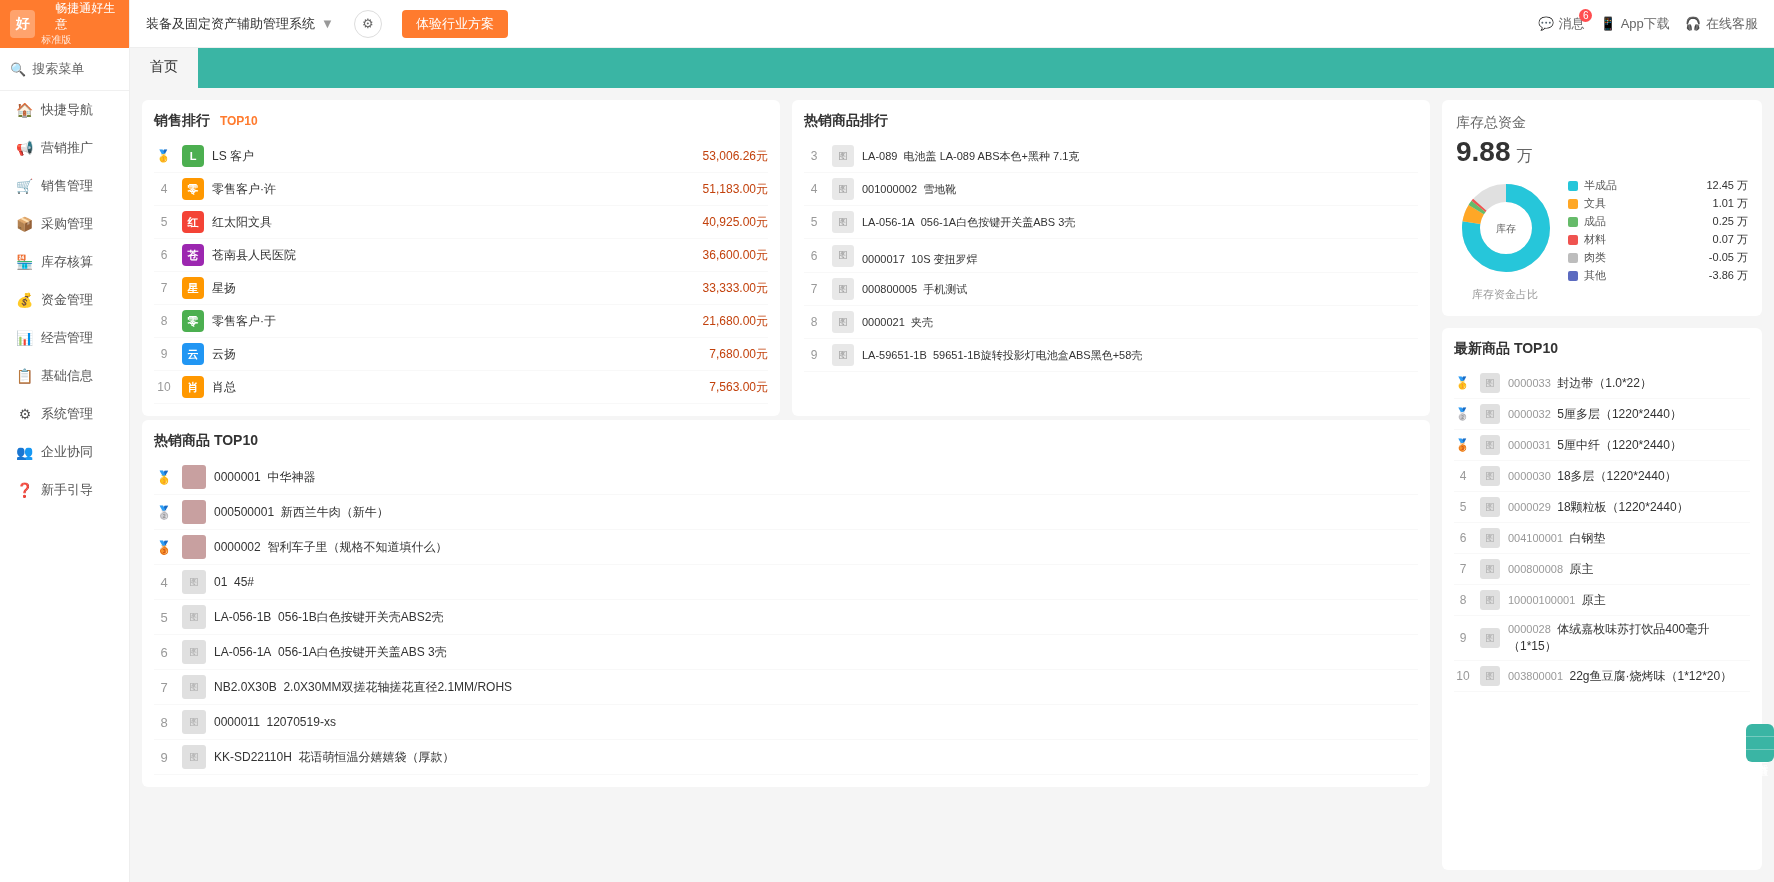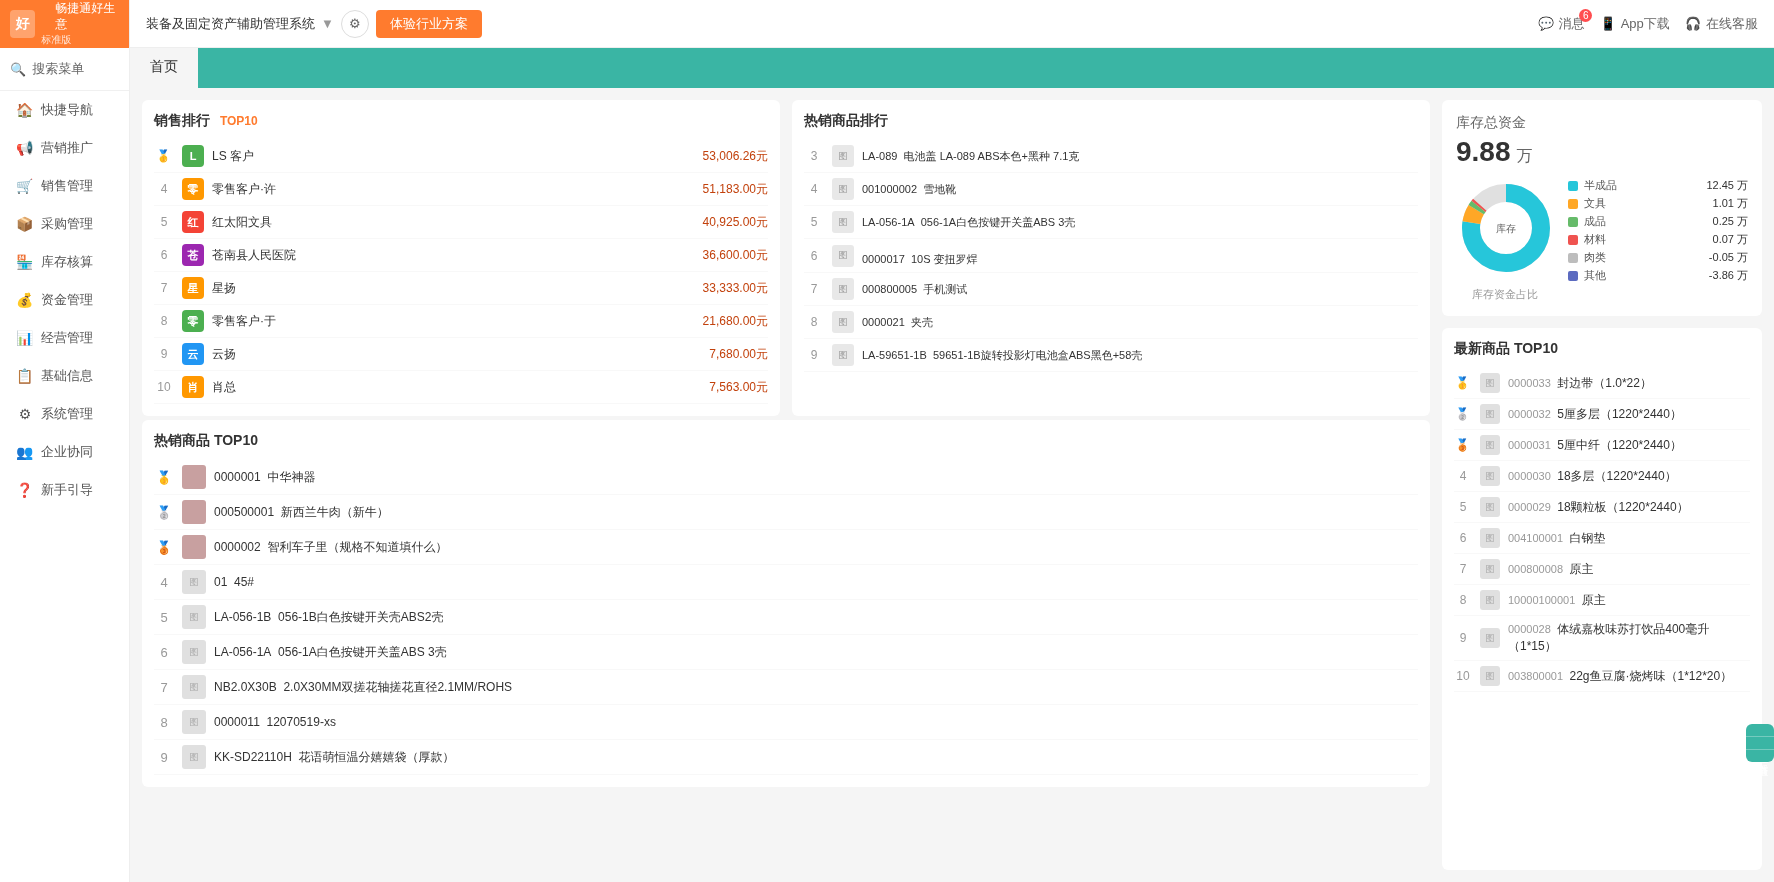--- a/index.html
+++ b/index.html
@@ -45,21 +45,21 @@
       display: flex; align-items: center; gap: 8px;
       padding: 10px 14px; cursor: pointer; color: #555; font-size: 13px;
       border-left: 3px solid transparent;
     }
     .sidebar-item-icon { width: 16px; height: 16px; display: flex; align-items: center; justify-content: center; font-size: 14px; }
 
     
     .main-area { flex: 1; display: flex; flex-direction: column; overflow: hidden; }
     .header {
       height: 48px; background: #fff; border-bottom: 1px solid #eee;
-      display: flex; align-items: center; padding: 0 16px; gap: 7px; flex-shrink: 0;
+      display: flex; align-items: center; padding: 0 16px; gap: 20px; flex-shrink: 0;
     }
     .header-system-name {
       font-size: 13px; color: #333; display: flex; align-items: center; gap: 6px;
     }
     .header-dropdown { cursor: pointer; color: #999; }
     .header-settings { width: 28px; height: 28px; border-radius: 50%; border: 1px solid #ddd; display: flex; align-items: center; justify-content: center; cursor: pointer; color: #666; }
     .header-trial-btn {
       background: #ff7b2e; color: #fff; border: none; border-radius: 4px;
       padding: 5px 14px; cursor: pointer; font-size: 13px;
     }

